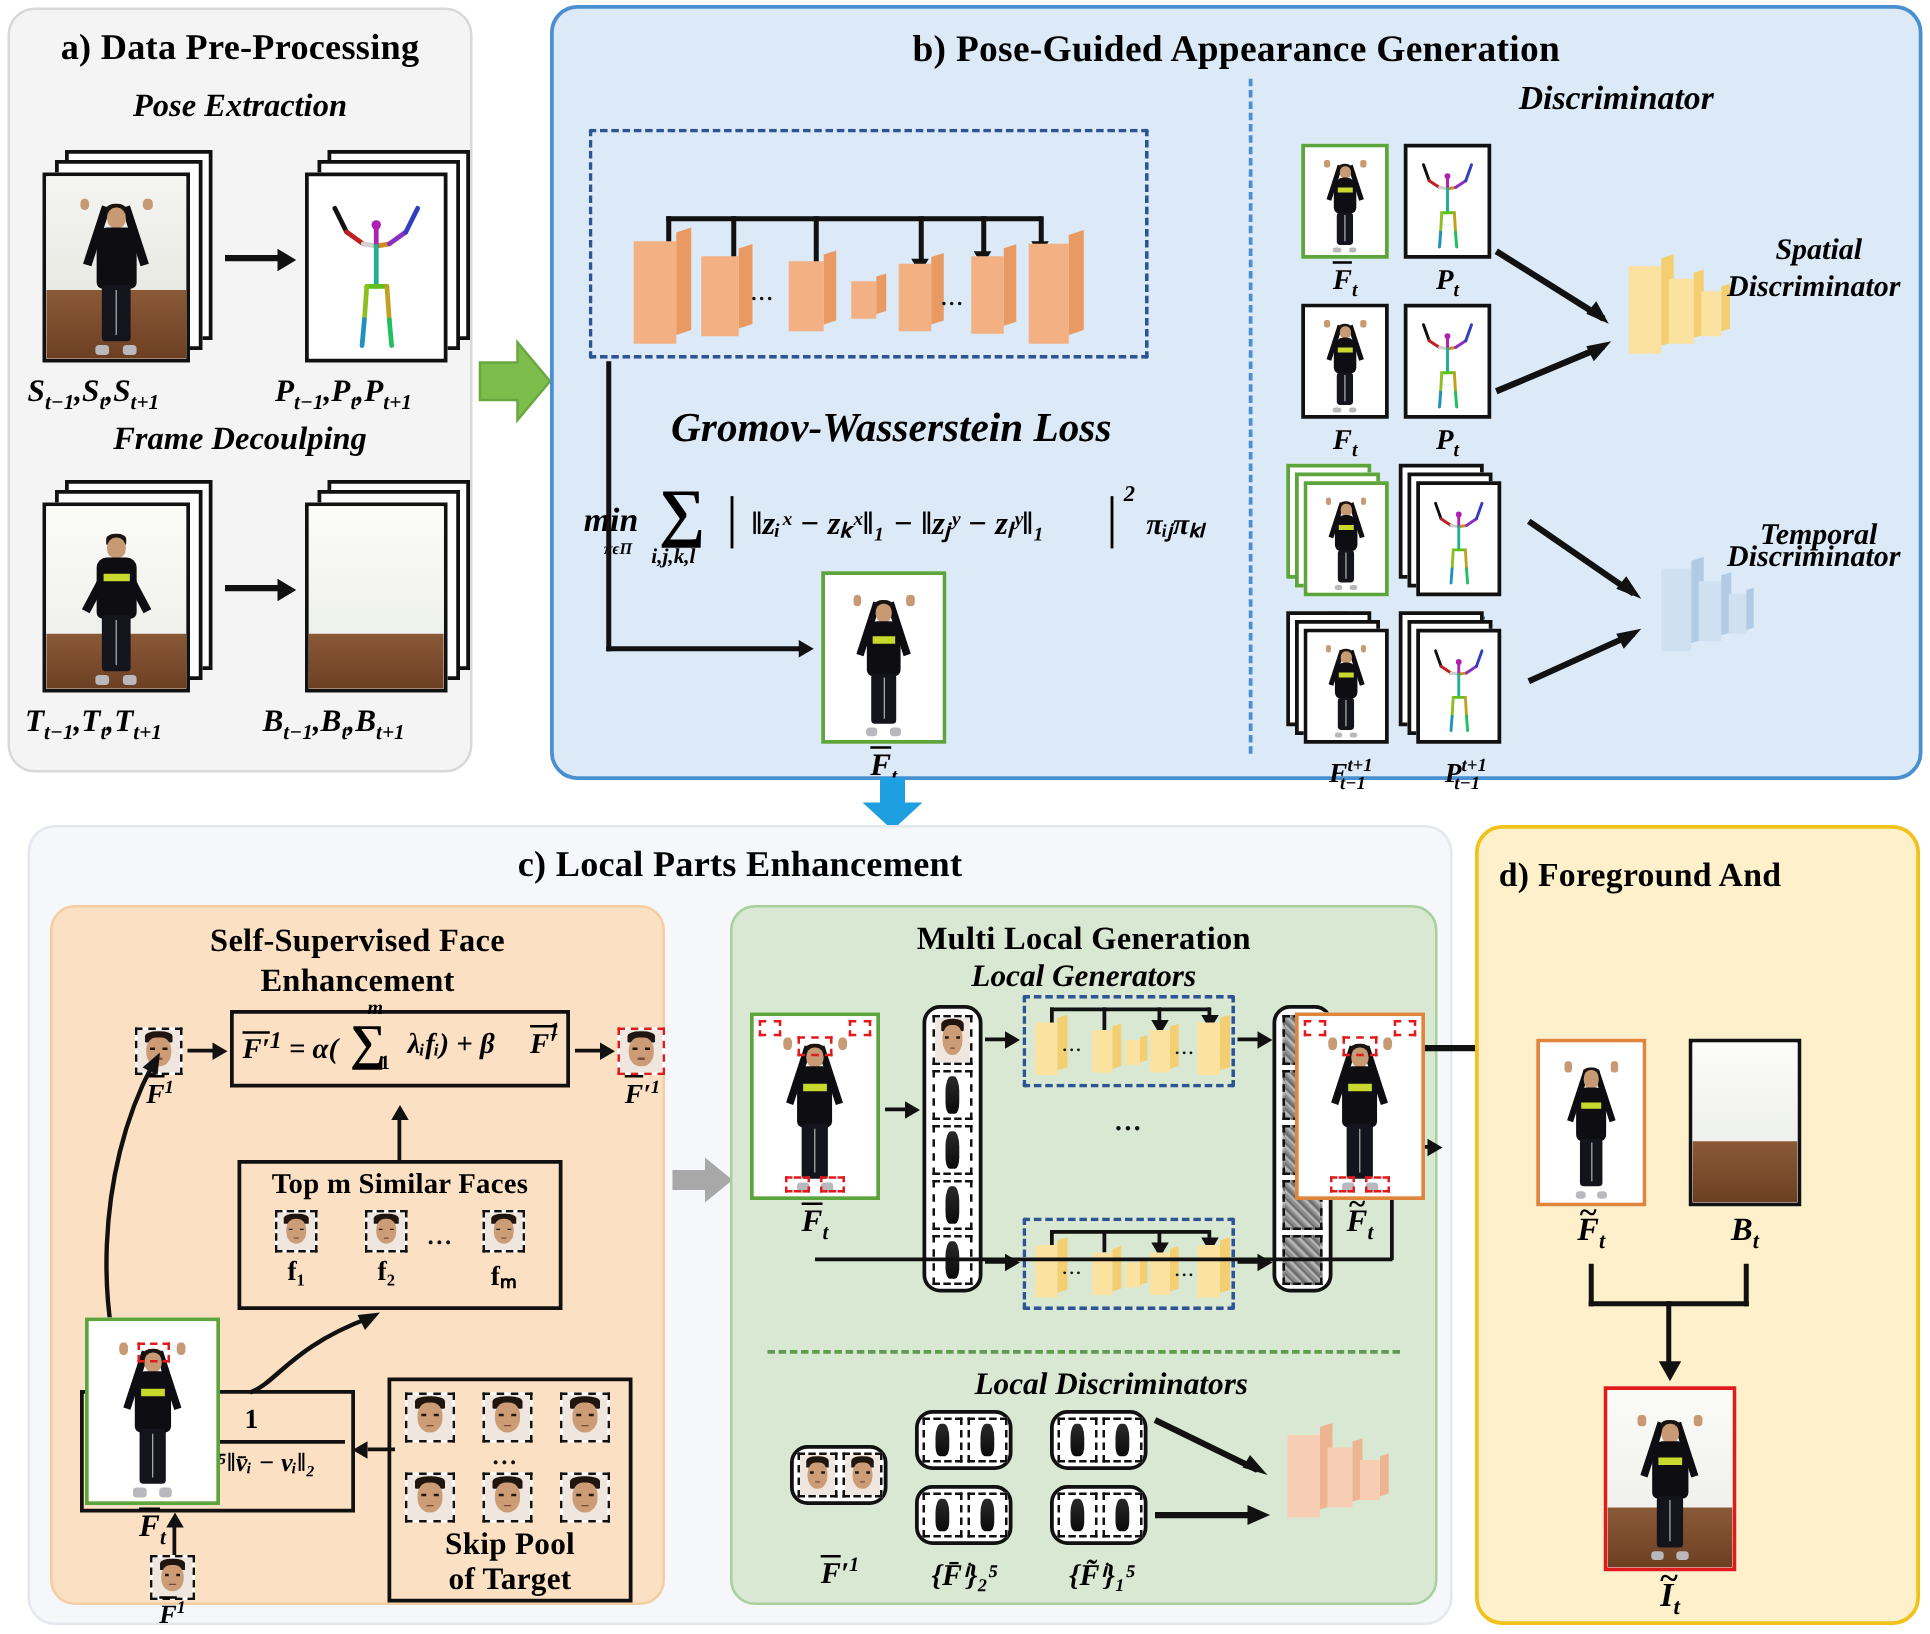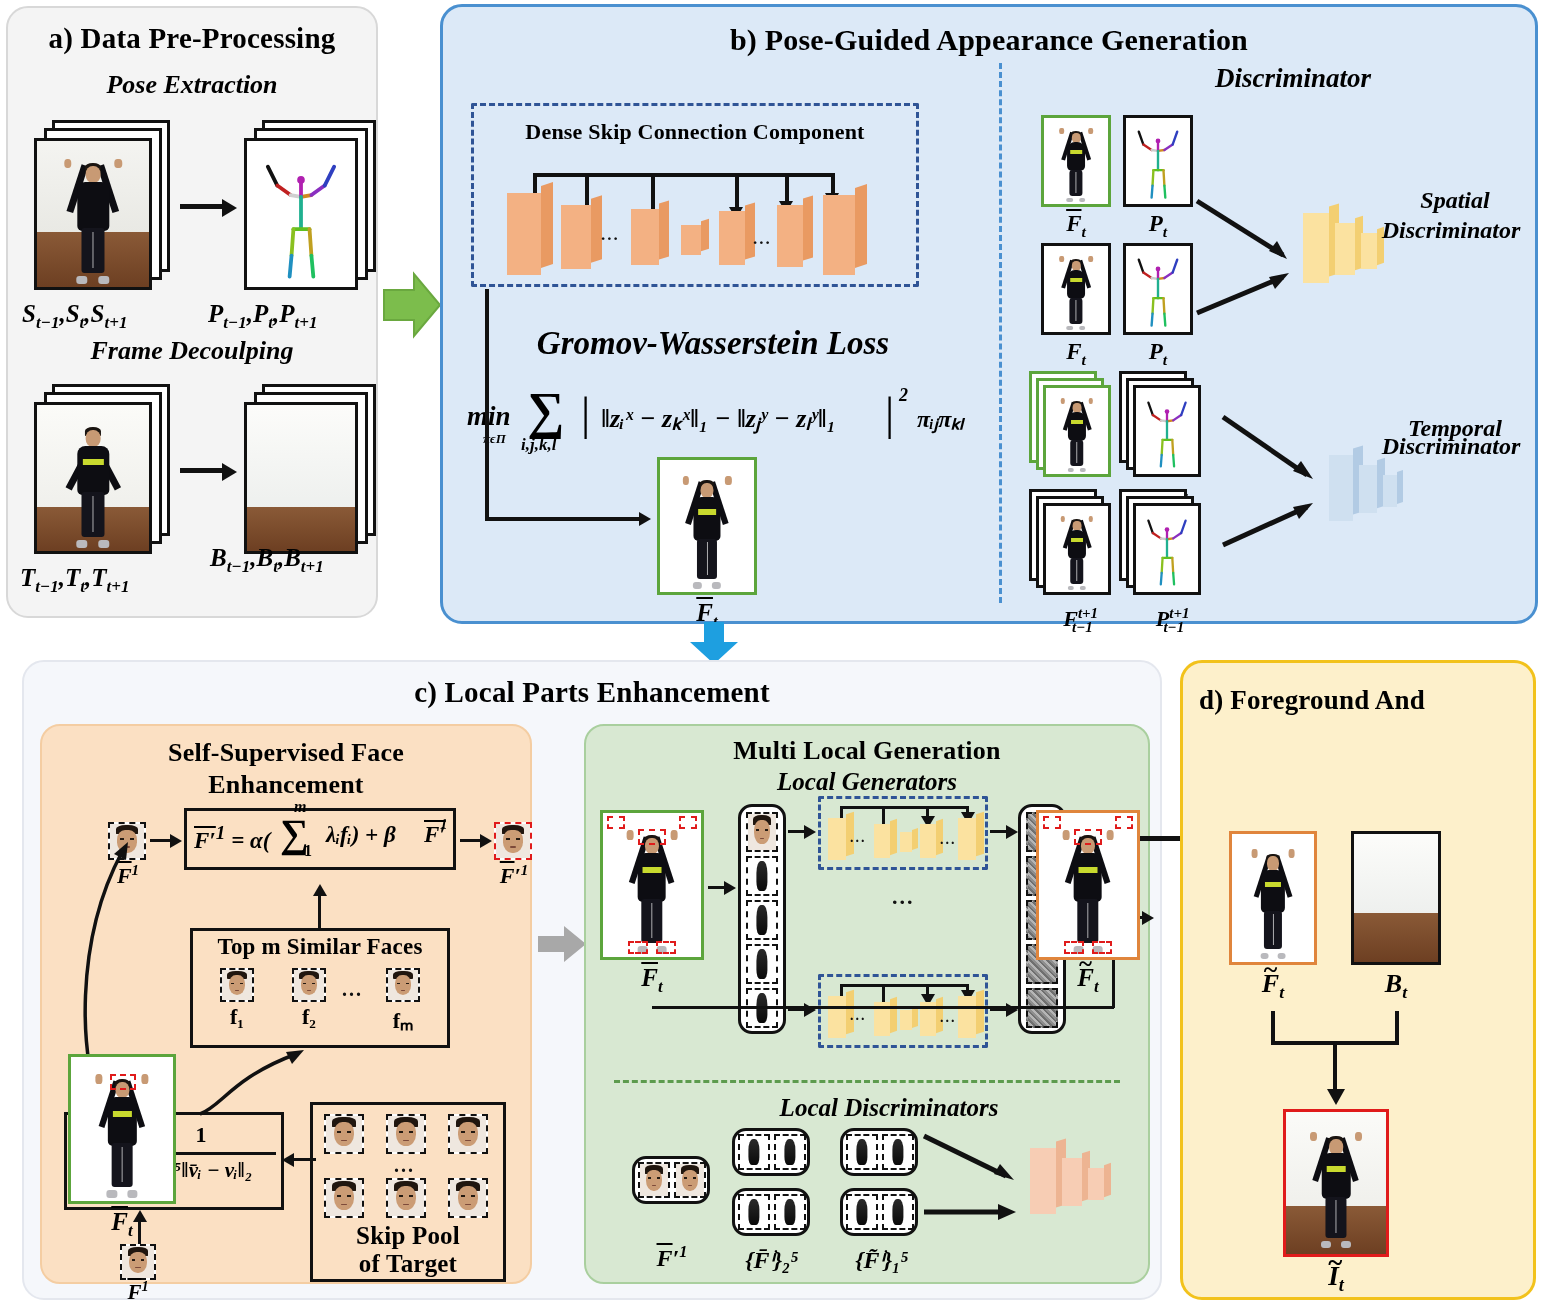--- a/index.html
+++ b/index.html
@@ -153,21 +153,21 @@
           <path d="M68 120 L70 142" stroke="#20c060"></path>
         </g>
         <circle cx="57" cy="40" r="4" fill="#b020b0"></circle>
       </svg>
     </div>
   </div>
 
   <div class="lbl" style="left:14px;top:292px;font-size:25px;">
     <span>S</span><sub>t−1</sub>,<span>S</span><sub>t</sub>,<span>S</span><sub>t+1</sub>
   </div>
-  <div class="lbl" style="left:200px;top:292px;font-size:25px;">
+  <div class="lbl" style="left:212px;top:292px;font-size:25px;">
     <span>P</span><sub>t−1</sub>,<span>P</span><sub>t</sub>,<span>P</span><sub>t+1</sub>
   </div>
 
   <div class="ital abs" style="left:0;top:328px;width:100%;text-align:center;font-size:26px;">Frame Decoulping</div>
 
   <div class="stackwrap" style="left:26px;top:376px;width:140px;height:170px;">
     <div class="sh" style="left:18px;top:0;width:118px;height:152px;"></div>
     <div class="sh" style="left:10px;top:8px;width:118px;height:152px;"></div>
     <div class="frame" style="left:0;top:18px;width:118px;height:152px;">
       <div class="photo">
@@ -198,38 +198,37 @@
       <div class="photo">
         <div class="wall" style="height:70%;background:linear-gradient(#fcfcfa,#eef0ee)"></div>
         <div class="floor" style="height:30%"></div>
       </div>
     </div>
   </div>
 
   <div class="lbl" style="left:12px;top:556px;font-size:25px;">
     <span>T</span><sub>t−1</sub>,<span>T</span><sub>t</sub>,<span>T</span><sub>t+1</sub>
   </div>
-  <div class="lbl" style="left:202px;top:536px;font-size:25px;">
+  <div class="lbl" style="left:202px;top:556px;font-size:25px;">
     <span>B</span><sub>t−1</sub>,<span>B</span><sub>t</sub>,<span>B</span><sub>t+1</sub>
   </div>
 </div>
 
 <svg class="bigarrow-green" style="left:382px;top:268px;" width="60" height="74" viewBox="0 0 60 74">
   <polygon points="2,22 32,22 32,6 58,37 32,68 32,52 2,52" fill="#7cbd4c" stroke="#6aa83f" stroke-width="2"></polygon>
 </svg>
 
 <div class="panel" id="panel-b">
   <div class="ttl abs" style="left:0;top:16px;width:100%;font-size:30px;">b) Pose-Guided Appearance Generation</div>
 
   <div class="abs" style="left:556px;top:56px;width:0;height:540px;border-left:3px dashed #4a90d0;"></div>
 
   <div class="ital abs" style="left:640px;top:56px;width:420px;text-align:center;font-size:27px;">Discriminator</div>
 
   <div class="dashbox" style="left:28px;top:96px;width:448px;height:184px;"></div>
-  <div class="ttl abs" style="left:28px;top:112px;width:448px;font-size:22px;">Dense Skip Connection Component</div>
 
   <div class="ln" style="left:90px;top:166px;width:300px;height:4px;"></div>
   <div class="ln" style="left:90px;top:166px;width:4px;height:38px;"></div>
   <div class="ln" style="left:142px;top:166px;width:4px;height:45px;"></div>
   <div class="ln" style="left:208px;top:166px;width:4px;height:48px;"></div>
   <div class="ln" style="left:292px;top:166px;width:4px;height:36px;"></div>
   <div class="arrowD" style="left:286px;top:200px;"></div>
   <div class="ln" style="left:342px;top:166px;width:4px;height:30px;"></div>
   <div class="arrowD" style="left:336px;top:194px;"></div>
   <div class="ln" style="left:388px;top:166px;width:4px;height:22px;"></div>

